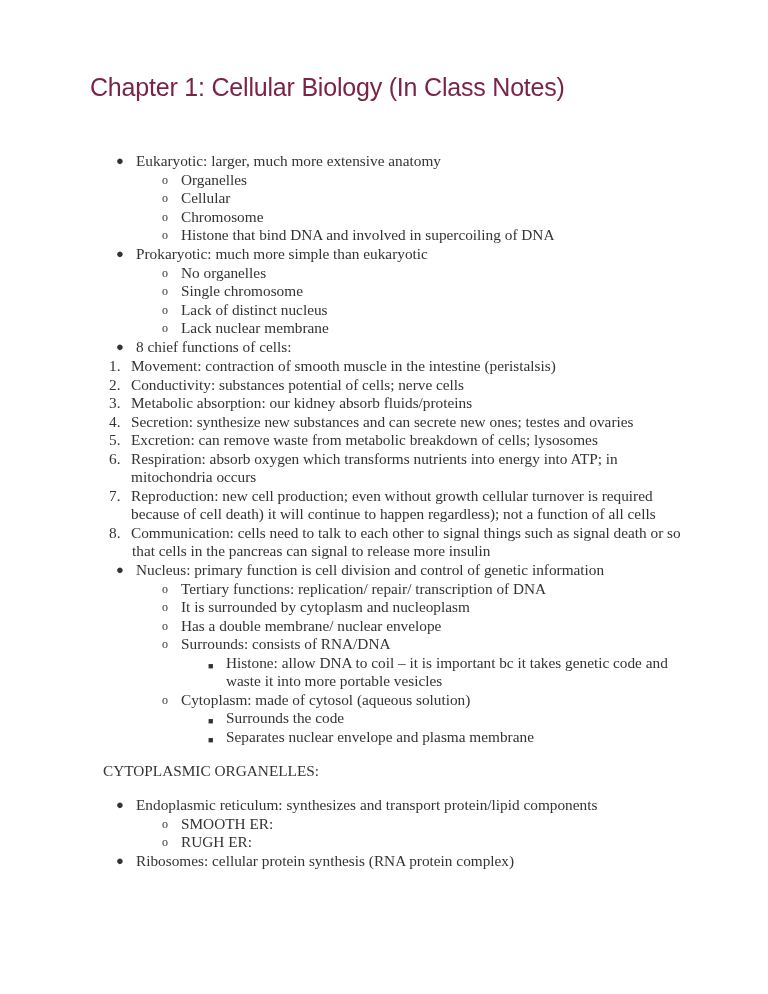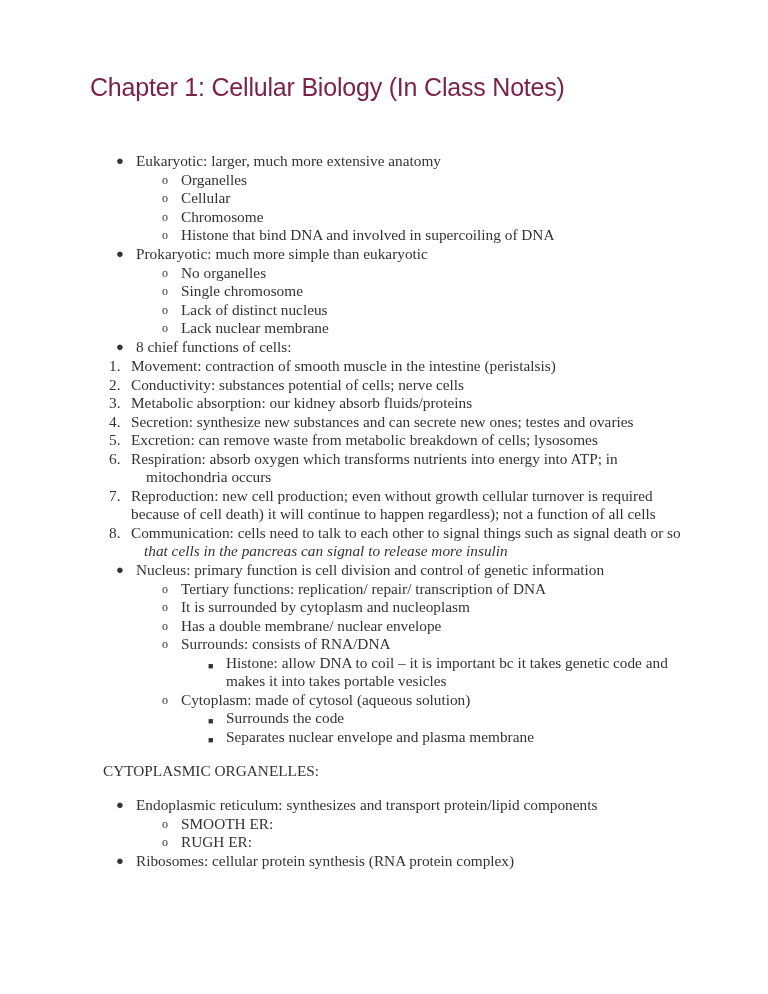--- a/index.html
+++ b/index.html
@@ -93,35 +93,35 @@
     <span>Secretion: synthesize new substances and can secrete new ones; testes and ovaries</span>
   </div>
   <div class="line" style="top:431px;left:131px;">
     <span class="marker" style="left:-22px;">5.</span>
     <span>Excretion: can remove waste from metabolic breakdown of cells; lysosomes</span>
   </div>
   <div class="line" style="top:450px;left:131px;">
     <span class="marker" style="left:-22px;">6.</span>
     <span>Respiration: absorb oxygen which transforms nutrients into energy into ATP; in</span>
   </div>
-  <div class="line" style="top:468px;left:146px;">
+  <div class="line" style="top:468px;left:131px;">
     <span>mitochondria occurs</span>
   </div>
   <div class="line" style="top:487px;left:131px;">
     <span class="marker" style="left:-22px;">7.</span>
     <span>Reproduction: new cell production; even without growth cellular turnover is required</span>
   </div>
   <div class="line" style="top:505px;left:131px;text-align:right;">
     <span>because of cell death) it will continue to happen regardless); not a function of all cells</span>
   </div>
   <div class="line" style="top:524px;left:131px;">
     <span class="marker" style="left:-22px;">8.</span>
     <span>Communication: cells need to talk to each other to signal things such as signal death or so</span>
   </div>
-  <div class="line" style="top:542px;left:144px;font-style:italic;">
+  <div class="line" style="top:542px;left:132px;">
     <span>that cells in the pancreas can signal to release more insulin</span>
   </div>
 
   <div class="line" style="top:561px;left:136px;">
     <span class="marker b1" style="left:-20px;">●</span>
     <span>Nucleus: primary function is cell division and control of genetic information</span>
   </div>
   <div class="line" style="top:580px;left:181px;">
     <span class="marker circ" style="left:-19px;">o</span>
     <span>Tertiary functions: replication/ repair/ transcription of DNA</span>
@@ -136,21 +136,21 @@
   </div>
   <div class="line" style="top:635px;left:181px;">
     <span class="marker circ" style="left:-19px;">o</span>
     <span>Surrounds: consists of RNA/DNA</span>
   </div>
   <div class="line" style="top:654px;left:226px;">
     <span class="marker sq" style="left:-18px;">■</span>
     <span>Histone: allow DNA to coil – it is important bc it takes genetic code and</span>
   </div>
   <div class="line" style="top:672px;left:226px;">
-    <span>makes it into takes portable vesicles</span>
+    <span>waste it into more portable vesicles</span>
   </div>
   <div class="line" style="top:691px;left:181px;">
     <span class="marker circ" style="left:-19px;">o</span>
     <span>Cytoplasm: made of cytosol (aqueous solution)</span>
   </div>
   <div class="line" style="top:709px;left:226px;">
     <span class="marker sq" style="left:-18px;">■</span>
     <span>Surrounds the code</span>
   </div>
   <div class="line" style="top:728px;left:226px;">

